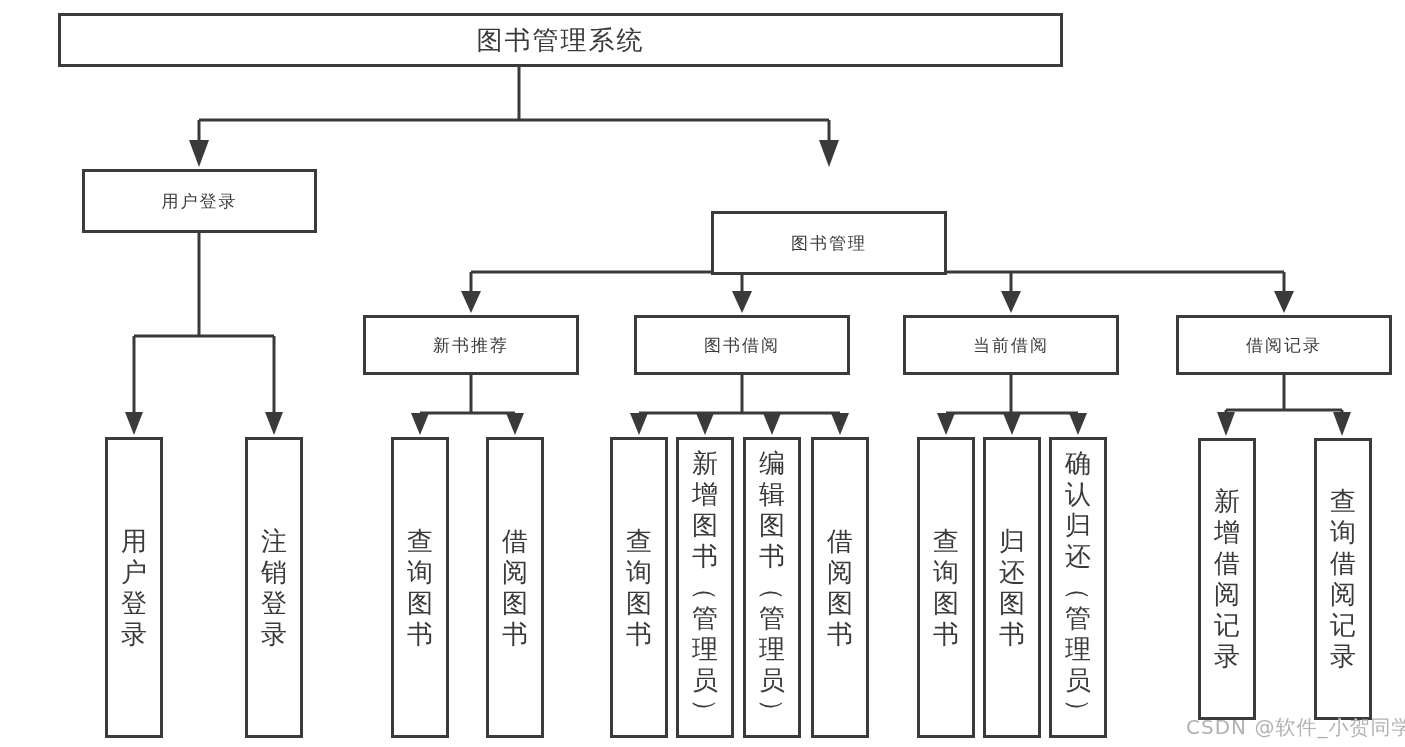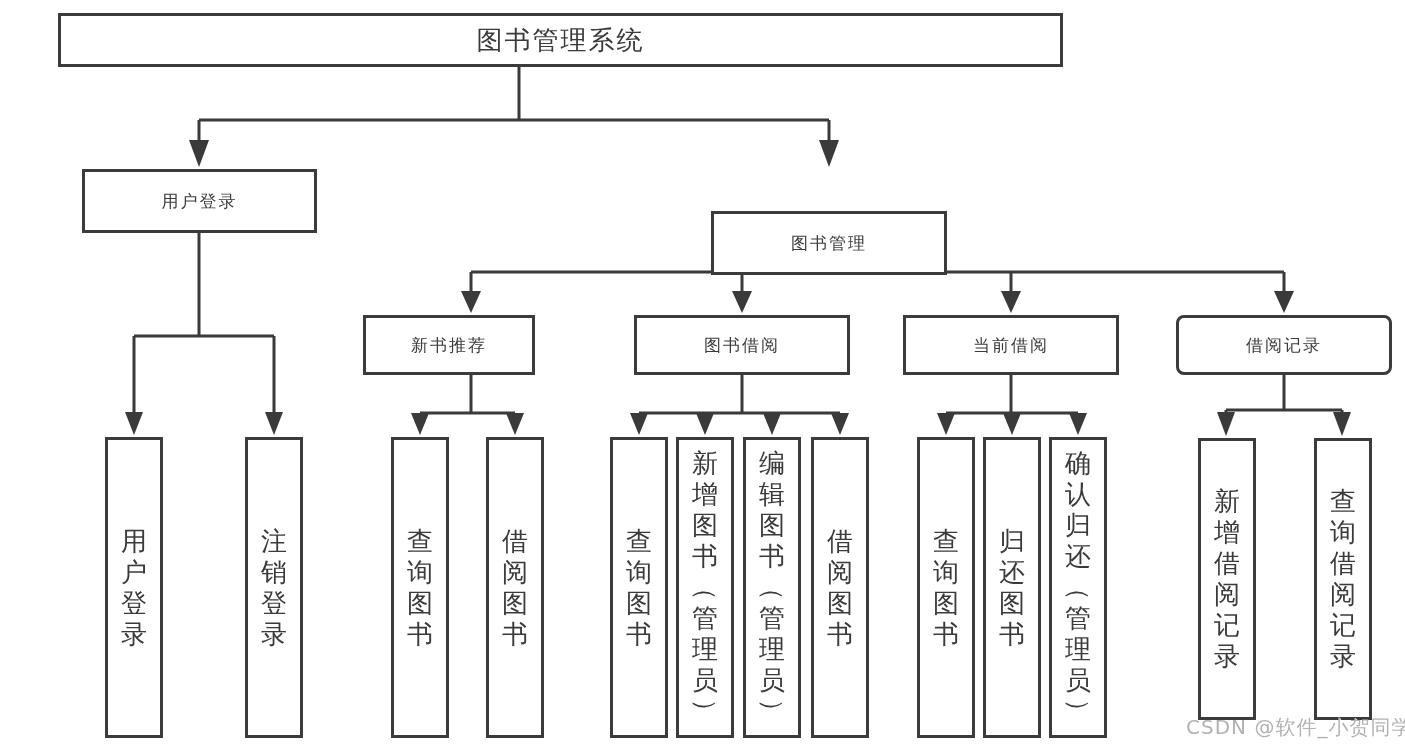--- a/index.html
+++ b/index.html
@@ -133,30 +133,30 @@
     <span class="hlabel">图书管理系统</span>
   </div>
 
   <div class="hbox" style="left:82px; top:169px; width:235px; height:64px;">
     <span class="hlabel">用户登录</span>
   </div>
   <div class="hbox" style="left:711px; top:175px; width:236px; height:64px;margin-top:36px;">
     <span class="hlabel">图书管理</span>
   </div>
 
-  <div class="hbox" style="left:363px; top:315px; width:172px; height:60px;">
+  <div class="hbox" style="left:363px; top:315px; width:216px; height:60px;">
     <span class="hlabel">新书推荐</span>
   </div>
   <div class="hbox" style="left:634px; top:315px; width:216px; height:60px;justify-content:center;">
     <span class="hlabel">图书借阅</span>
   </div>
   <div class="hbox" style="left:903px; top:315px; width:216px; height:60px;text-align:center;">
     <span class="hlabel">当前借阅</span>
   </div>
-  <div class="hbox" style="left:1176px; top:315px; width:216px; height:60px;border-radius:8px;">
+  <div class="hbox" style="left:1176px; top:315px; width:216px; height:60px;">
     <span class="hlabel">借阅记录</span>
   </div>
 
   <div class="vbox" style="left:105px;">
     <div class="vlabel">
         <span>用</span>
         <span>户</span>
         <span>登</span>
         <span>录</span>
       </div>

